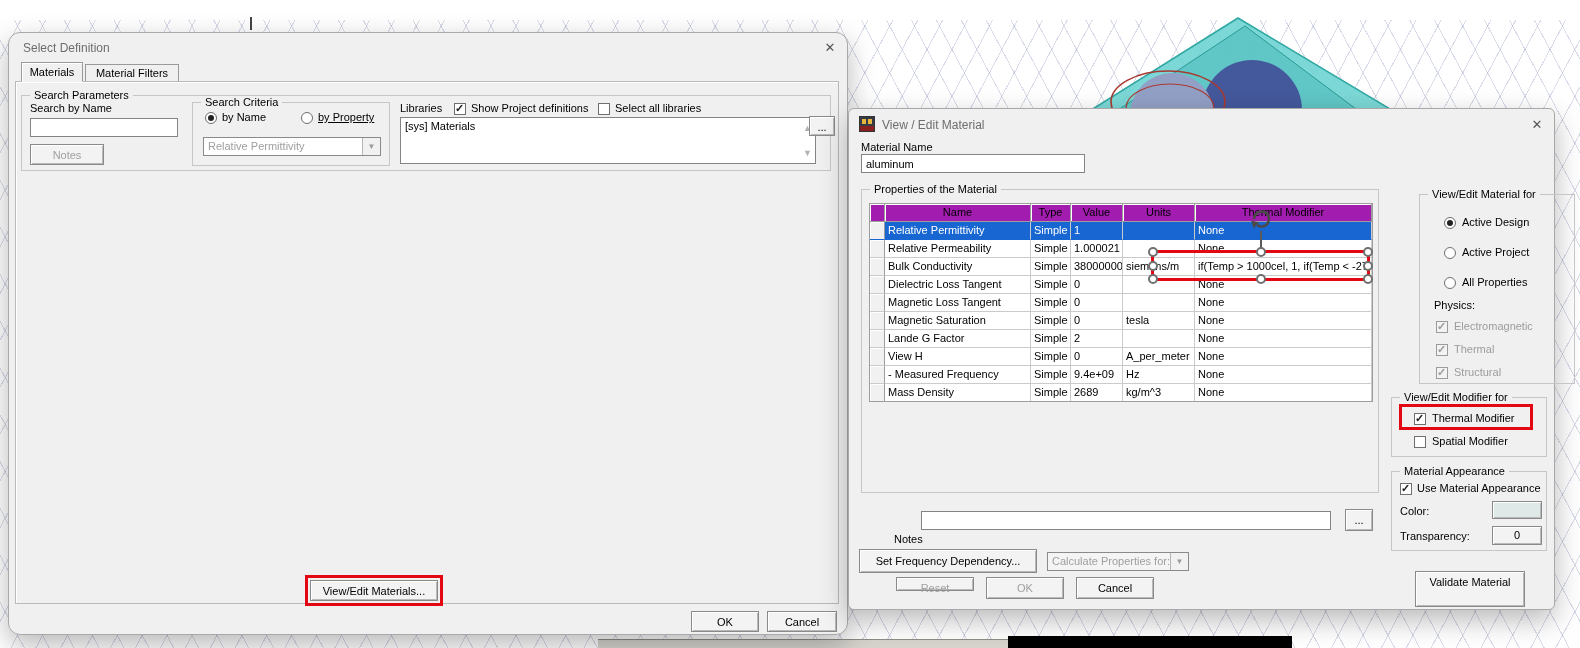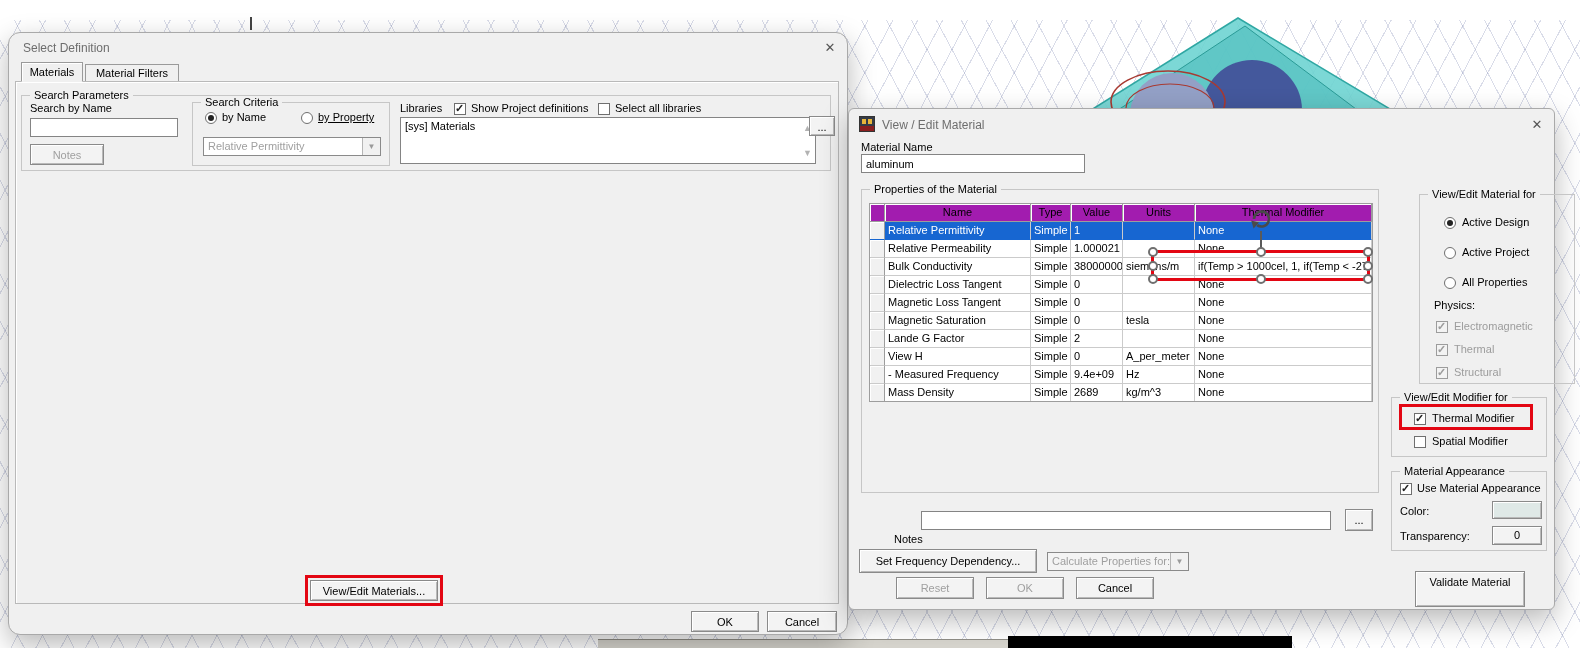--- a/index.html
+++ b/index.html
@@ -525,21 +525,21 @@
   <div class="lbl" style="left:45px;top:424px;">Notes</div>
   <div class="input" style="left:72px;top:402px;width:410px;height:19px;"></div>
   <div class="btn" style="left:496px;top:400px;width:28px;height:22px;">...</div>
 
   <div class="btn" style="left:10px;top:440px;width:178px;height:24px;line-height:22px;">Set Frequency Dependency...</div>
   <div class="dd" style="left:198px;top:443px;width:142px;height:19px;background:#f4f4f4;">
     <span>Calculate Properties for:</span>
     <span class="arrow">▼</span>
   </div>
 
-  <div class="btn dis" style="left:47px;top:468px;width:78px;height:22px;">Reset</div>
+  <div class="btn dis" style="left:47px;top:468px;width:78px;height:14px;">Reset</div>
   <div class="btn dis" style="left:137px;top:468px;width:78px;height:22px;">OK</div>
   <div class="btn" style="left:227px;top:468px;width:78px;height:22px;">Cancel</div>
 
   <div class="group" style="left:570px;top:85px;width:156px;height:190px;">
     <span class="glabel">View/Edit Material for</span>
     <div class="radio sel" style="left:24px;top:22px;"></div>
     <div class="lbl" style="left:42px;top:21px;">Active Design</div>
     <div class="radio" style="left:24px;top:52px;"></div>
     <div class="lbl" style="left:42px;top:51px;">Active Project</div>
     <div class="radio" style="left:24px;top:82px;"></div>

